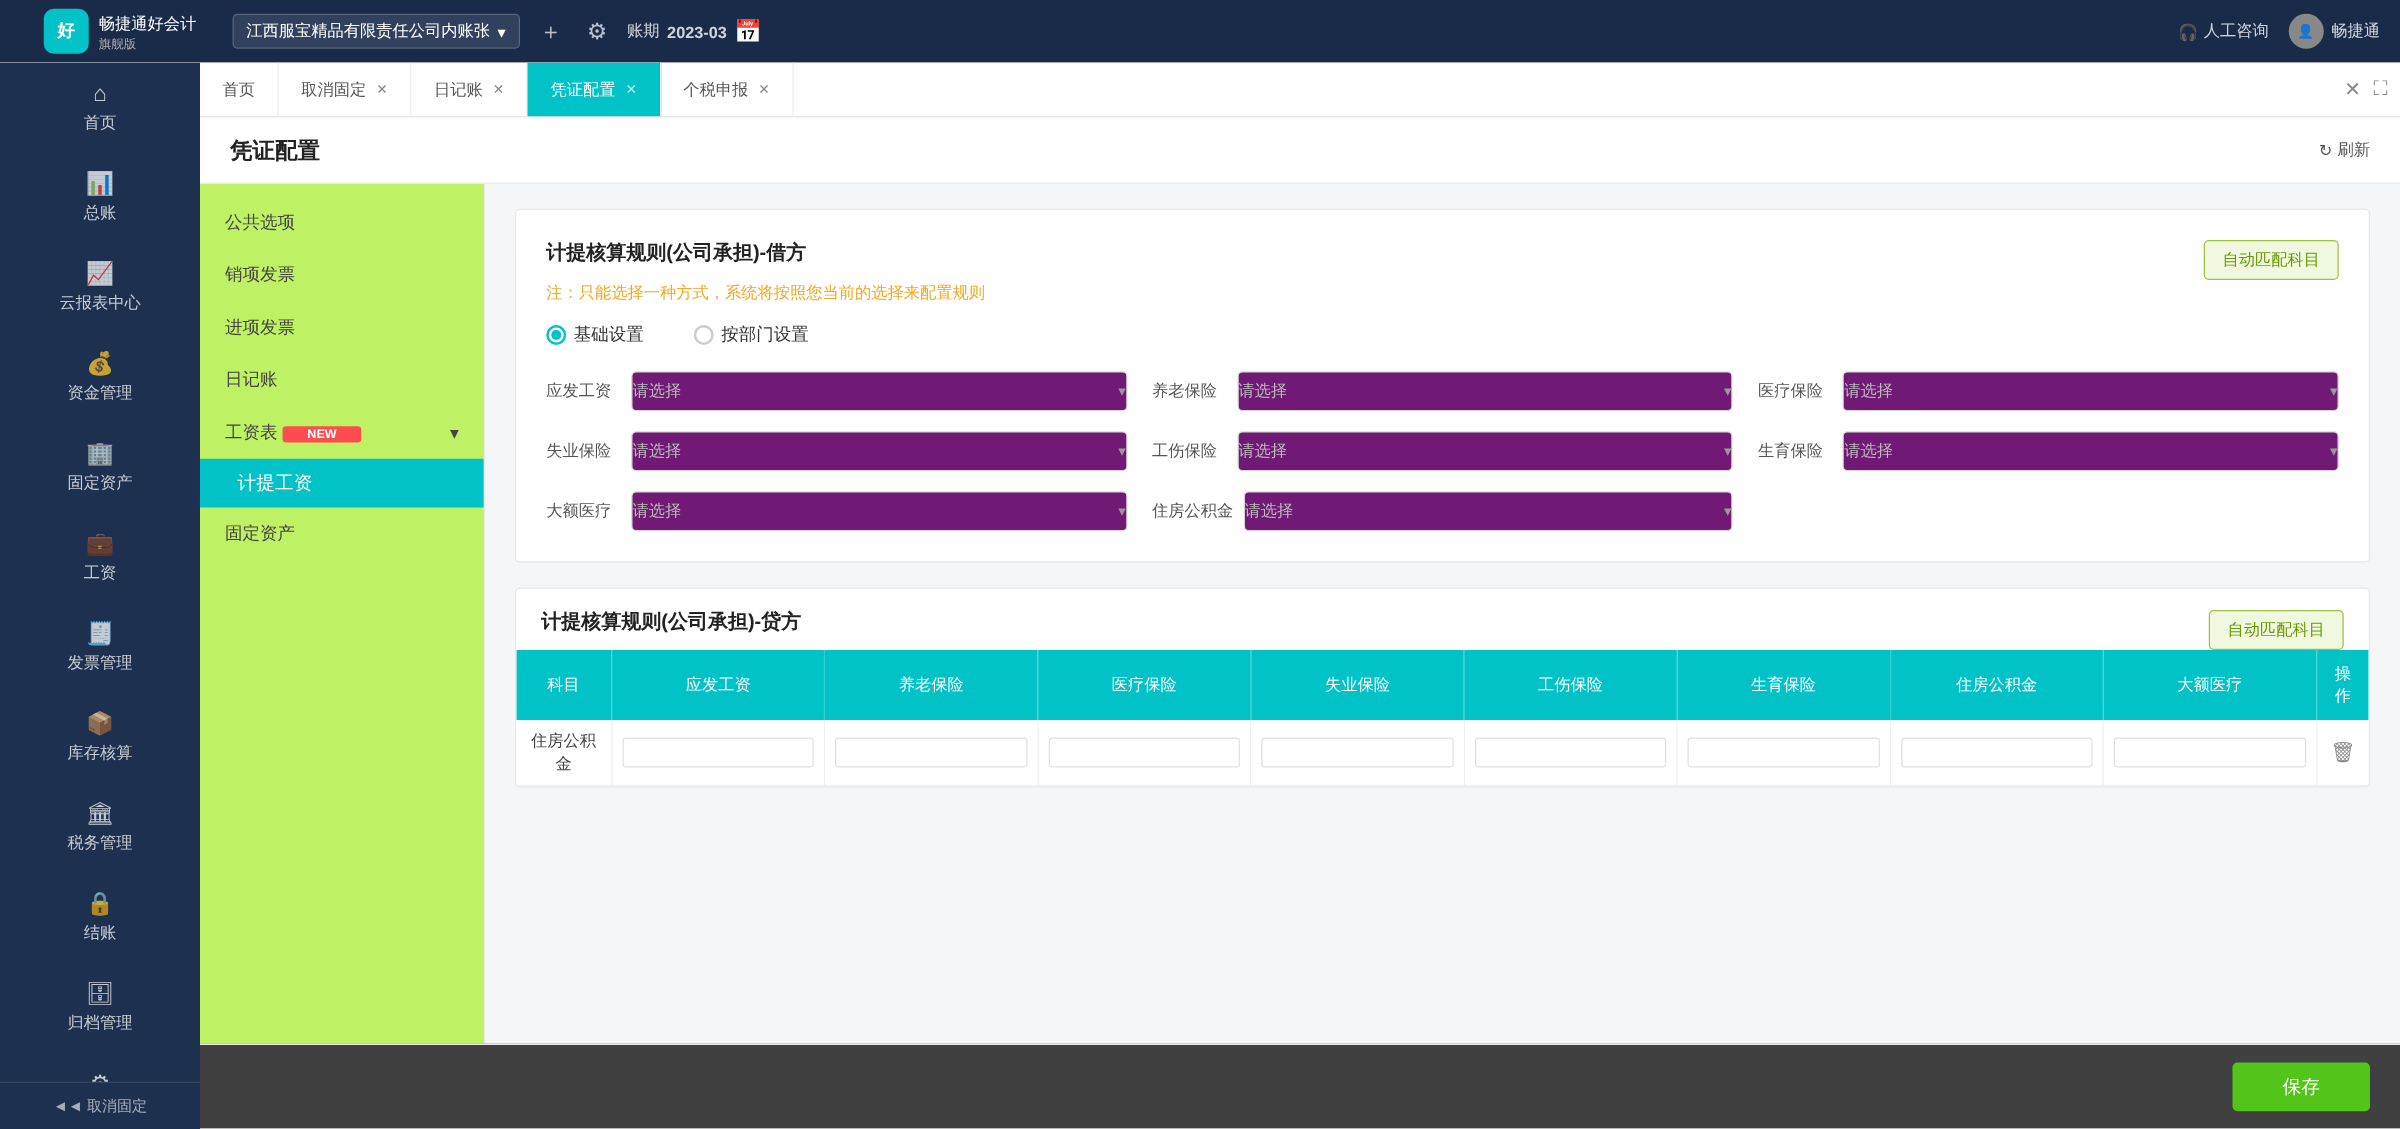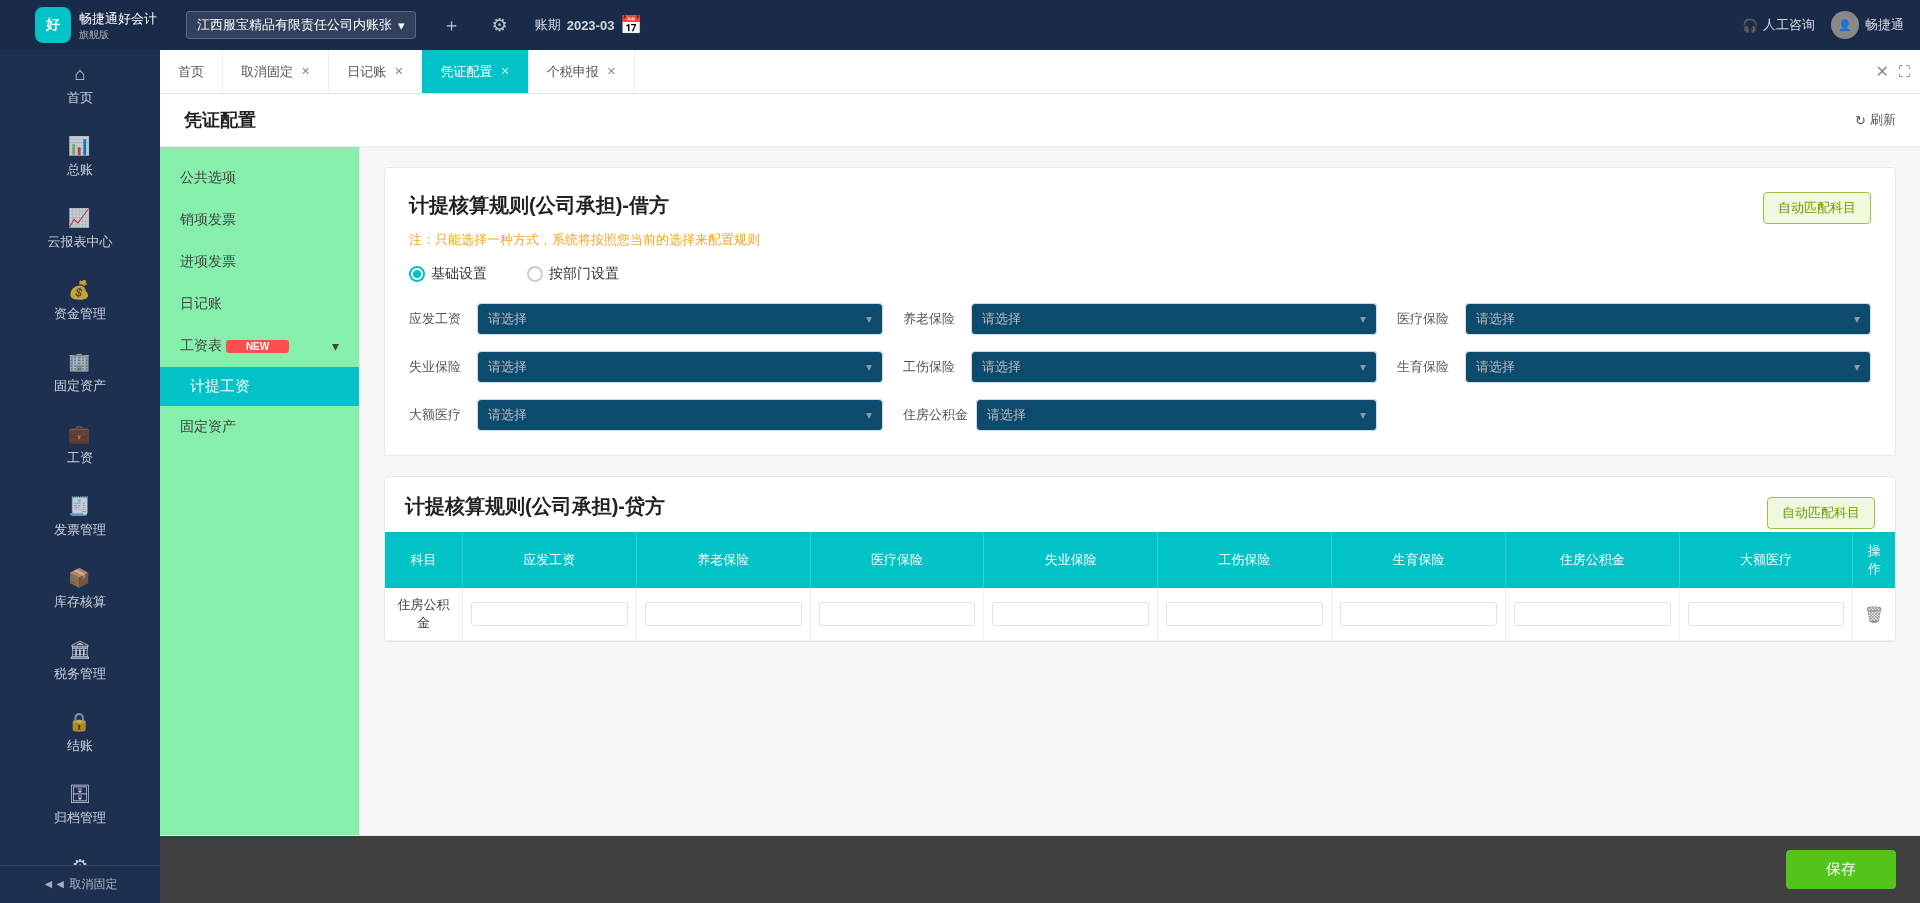--- a/index.html
+++ b/index.html
@@ -28,21 +28,21 @@
       border-radius: 8px;
       display: flex; align-items: center; justify-content: center;
       color: white; font-weight: bold; font-size: 14px;
     }
     .logo-text { color: white; font-size: 13px; margin-top: 2px; }
     .logo-sub { color: #aaa; font-size: 10px; }
     .header-middle {
       flex: 1;
       display: flex;
       align-items: center;
-      gap: 23px;
+      gap: 12px;
       padding-left: 10px;
     }
     .company-select {
       background: rgba(255,255,255,0.1);
       border: 1px solid rgba(255,255,255,0.2);
       color: white;
       padding: 4px 10px;
       border-radius: 4px;
       font-size: 13px;
       display: flex;
@@ -220,22 +220,22 @@
 
     
     .content-body {
       display: flex;
       flex: 1;
       overflow: hidden;
     }
 
     
     .left-nav {
-      width: 200px;
-      background: #86efac;
+      width: 228px;
+      background: #bef264;
       border-right: 1px solid #e8e8e8;
       flex-shrink: 0;
       padding: 10px 0;
       overflow-y: auto;
     }
     .nav-item {
       padding: 12px 20px;
       font-size: 14px;
       color: #444;
       cursor: pointer;
@@ -272,21 +272,21 @@
 
     
     .section-card {
       background: white;
       border-radius: 4px;
       padding: 24px;
       margin-bottom: 20px;
       border: 1px solid #e8e8e8;
     }
     .section-title {
-      font-size: 20px;
+      font-size: 16px;
       font-weight: 600;
       color: #222;
       margin-bottom: 12px;
     }
     .notice-text {
       color: #f5a623;
       font-size: 13px;
       margin-bottom: 16px;
     }
     .auto-match-btn {
@@ -346,28 +346,28 @@
     .field-label {
       font-size: 13px;
       color: #555;
       white-space: nowrap;
       min-width: 60px;
     }
     .field-select {
       flex: 1;
       border: 1px solid #d9d9d9;
       border-radius: 4px;
-      padding: 6px 10px;
+      padding: 6px 0;
       font-size: 13px;
       color: #bbb;
       display: flex;
       align-items: center;
       justify-content: space-between;
       cursor: pointer;
-      background: #0c4a6e;
+      background: #701a75;
     }
     .field-select .chevron { color: #999; font-size: 12px; }
 
     
     .table-section {
       background: white;
       border-radius: 4px;
       border: 1px solid #e8e8e8;
       overflow: hidden;
     }

